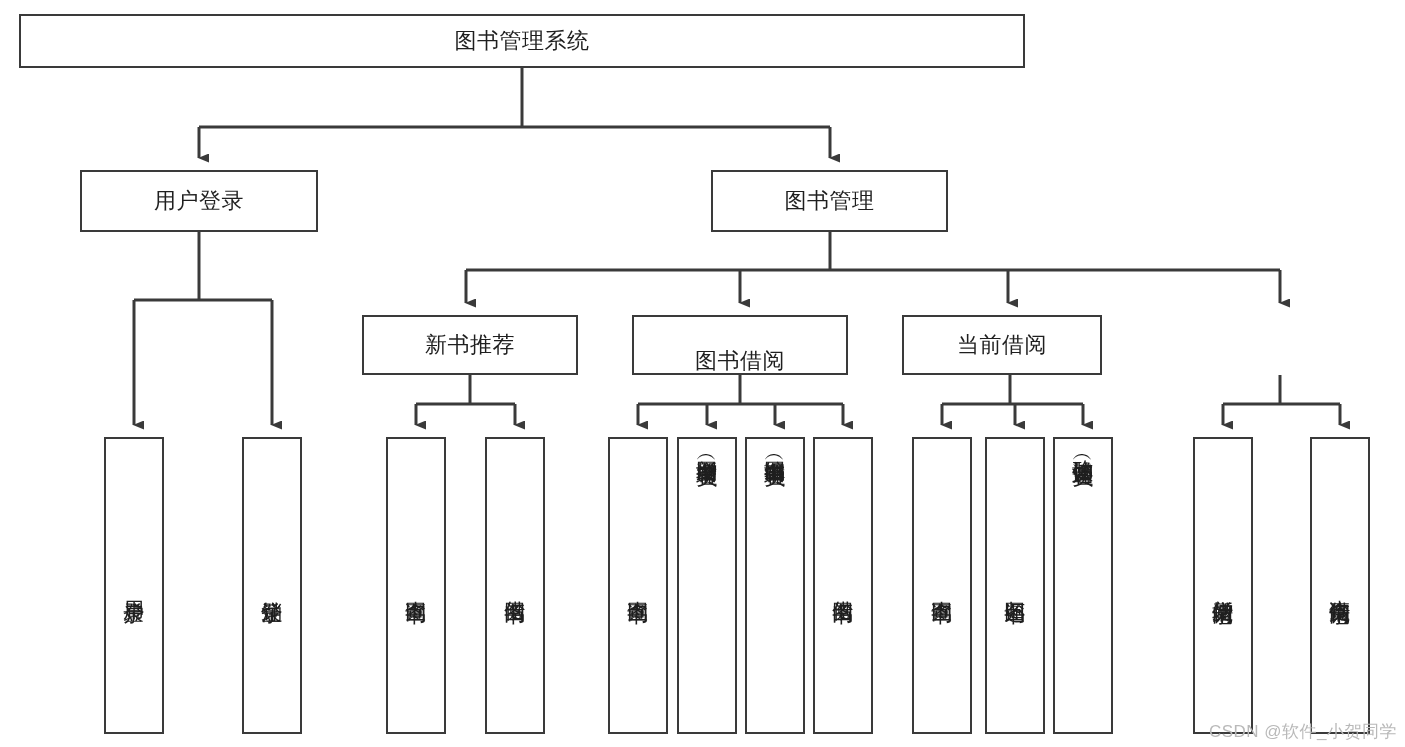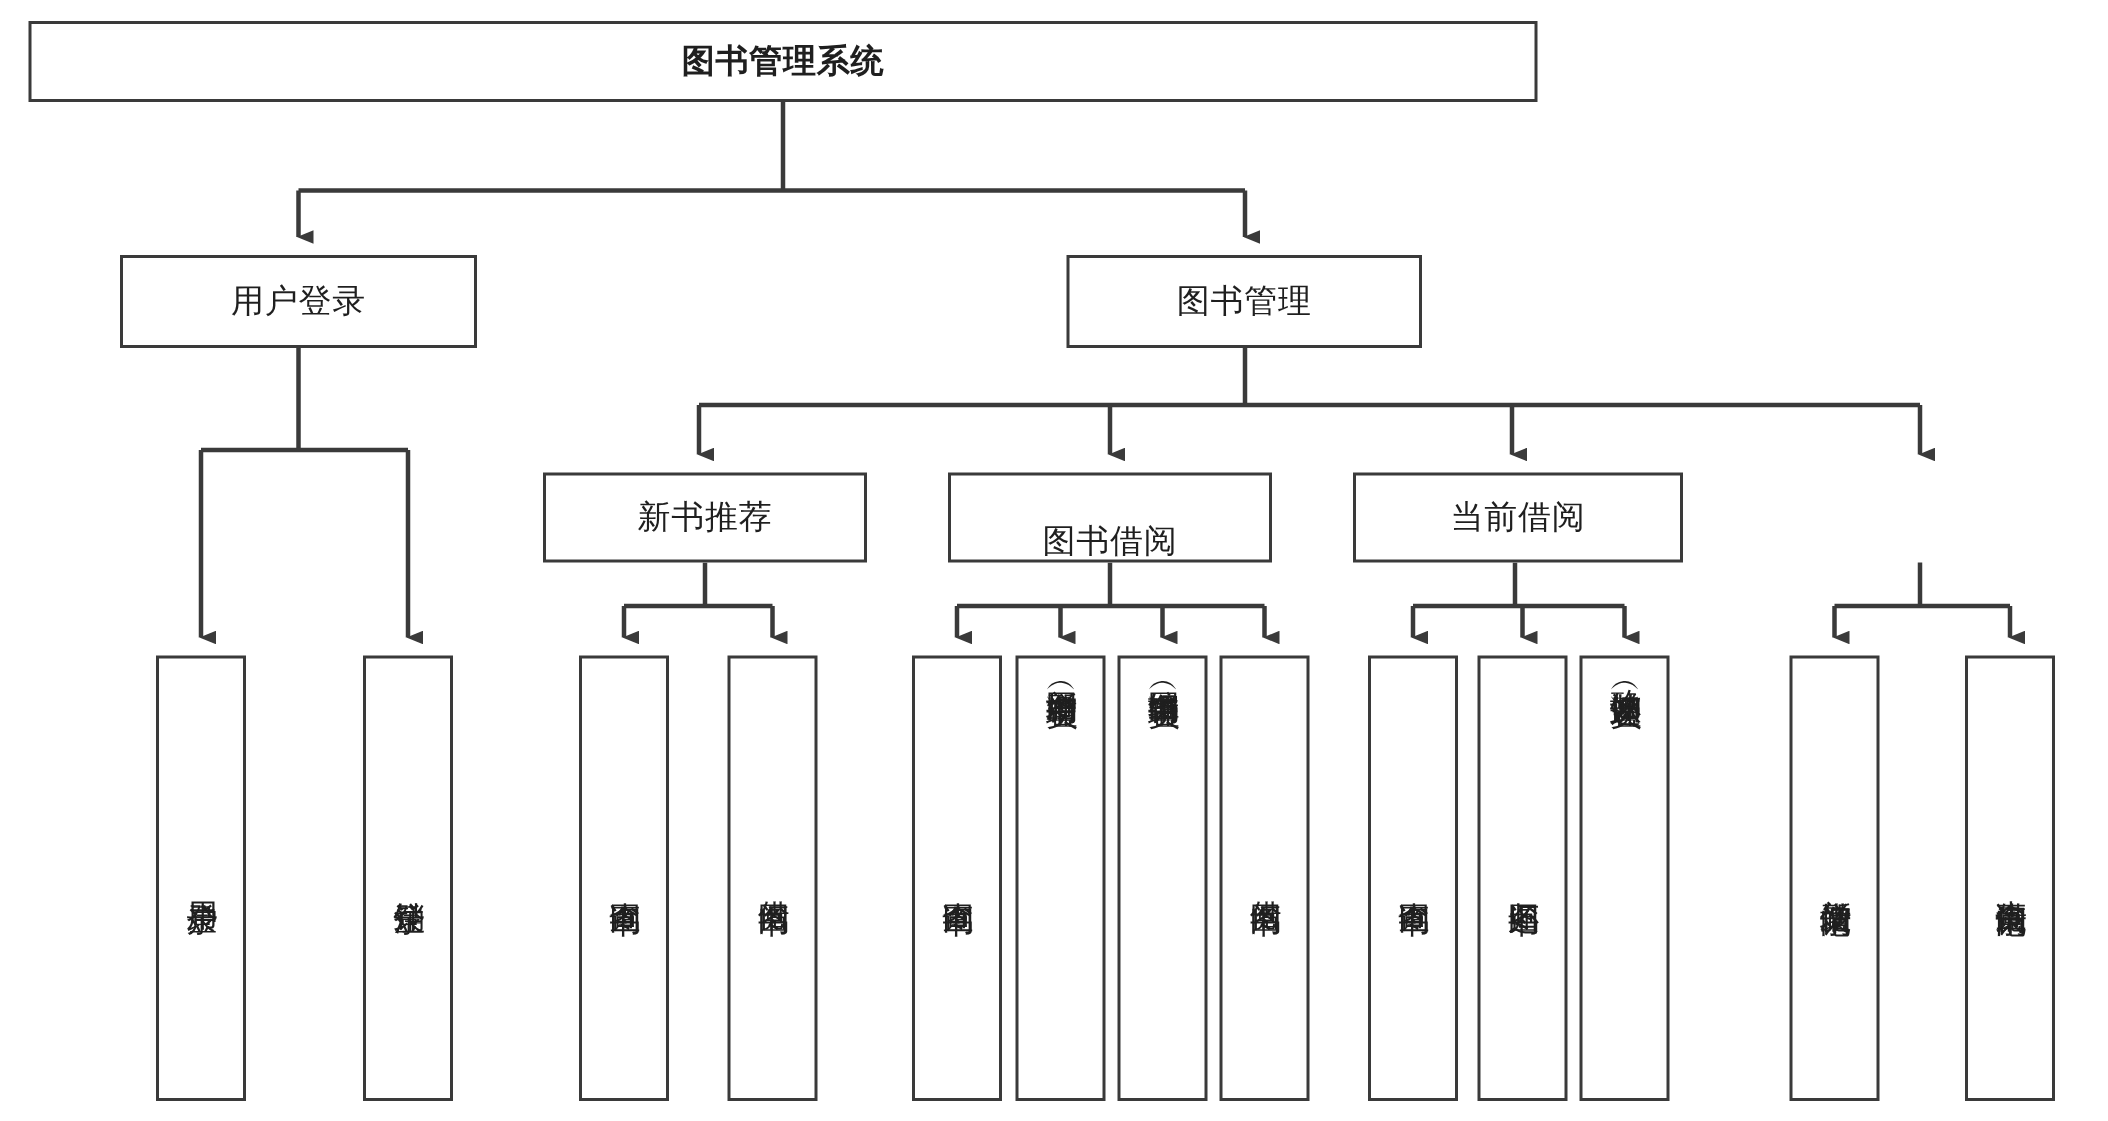--- a/index.html
+++ b/index.html
@@ -131,38 +131,38 @@
     </g>
 
     <g stroke="#3a3a3a" stroke-width="3" fill="none">
       <path d="M 1280,375 L 1280,404"></path>
       <path d="M 1223,404 L 1340,404"></path>
       <path d="M 1223,404 L 1223,425" marker-end="url(#arrowhead)"></path>
       <path d="M 1340,404 L 1340,425" marker-end="url(#arrowhead)"></path>
     </g>
   </svg>
 
-  <div class="node-box" style="left: 19px; top: 14px; width: 1006px; height: 54px; font-weight: bold;">
+  <div class="node-box" style="left: 19px; top: 14px; width: 1006px; height: 54px;">
     <span class="node-label-h">图书管理系统</span>
   </div>
 
   <div class="node-box" style="left: 80px; top: 170px; width: 238px; height: 62px;">
     <span class="node-label-h">用户登录</span>
   </div>
   <div class="node-box" style="left: 362px; top: 315px; width: 216px; height: 60px;">
     <span class="node-label-h">新书推荐</span>
   </div>
 
   <div class="node-box" style="left: 711px; top: 170px; width: 237px; height: 62px;">
     <span class="node-label-h">图书管理</span>
   </div>
   <div class="node-box" style="left: 632px; top: 315px; width: 216px; height: 60px; align-items: flex-end;">
     <span class="node-label-h">图书借阅</span>
   </div>
-  <div class="node-box" style="left: 902px; top: 315px; width: 220px; height: 60px;">
+  <div class="node-box" style="left: 902px; top: 315px; width: 200px; height: 60px;">
     <span class="node-label-h">当前借阅</span>
   </div>
 
   <div class="node-box leaf-box center-text" style="left: 104px; top: 437px; width: 60px; height: 297px;">
     <span class="node-label-v">用户登录</span>
   </div>
   <div class="node-box leaf-box center-text" style="left: 242px; top: 437px; width: 60px; height: 297px;">
     <span class="node-label-v">注销登录</span>
   </div>
   <div class="node-box leaf-box center-text" style="left: 386px; top: 437px; width: 60px; height: 297px;">
@@ -192,13 +192,14 @@
   <div class="node-box leaf-box" style="left: 1053px; top: 437px; width: 60px; height: 297px;">
     <span class="node-label-v">确认归还（管理员）</span>
   </div>
   <div class="node-box leaf-box center-text" style="left: 1193px; top: 437px; width: 60px; height: 297px;">
     <span class="node-label-v">新增借阅记录</span>
   </div>
   <div class="node-box leaf-box center-text" style="left: 1310px; top: 437px; width: 60px; height: 297px;">
     <span class="node-label-v">查询借阅记录</span>
   </div>
 
+  <div id="watermark">CSDN @软件_小贺同学</div>
 </div>
 
 </body></html>

